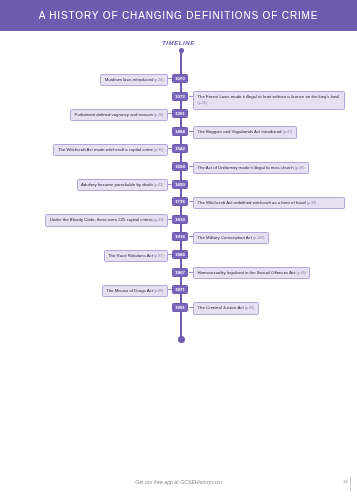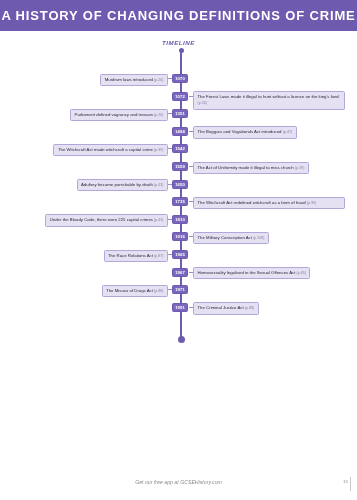--- a/index.html
+++ b/index.html
@@ -28,22 +28,22 @@
     top: 0;
     width: 357px;
     height: 31px;
     background: #6e5bb0;
     display: flex;
     align-items: center;
     justify-content: center;
   }
   .header-title {
     color: #ffffff;
-    font-size: 13px;
-    font-weight: bold;
+    font-size: 10px;
+    font-weight: normal;
     letter-spacing: 0.85px;
     white-space: nowrap;
   }
   
   .timeline-label {
     position: absolute;
     top: 39px;
     left: 0;
     width: 357px;
     text-align: center;

